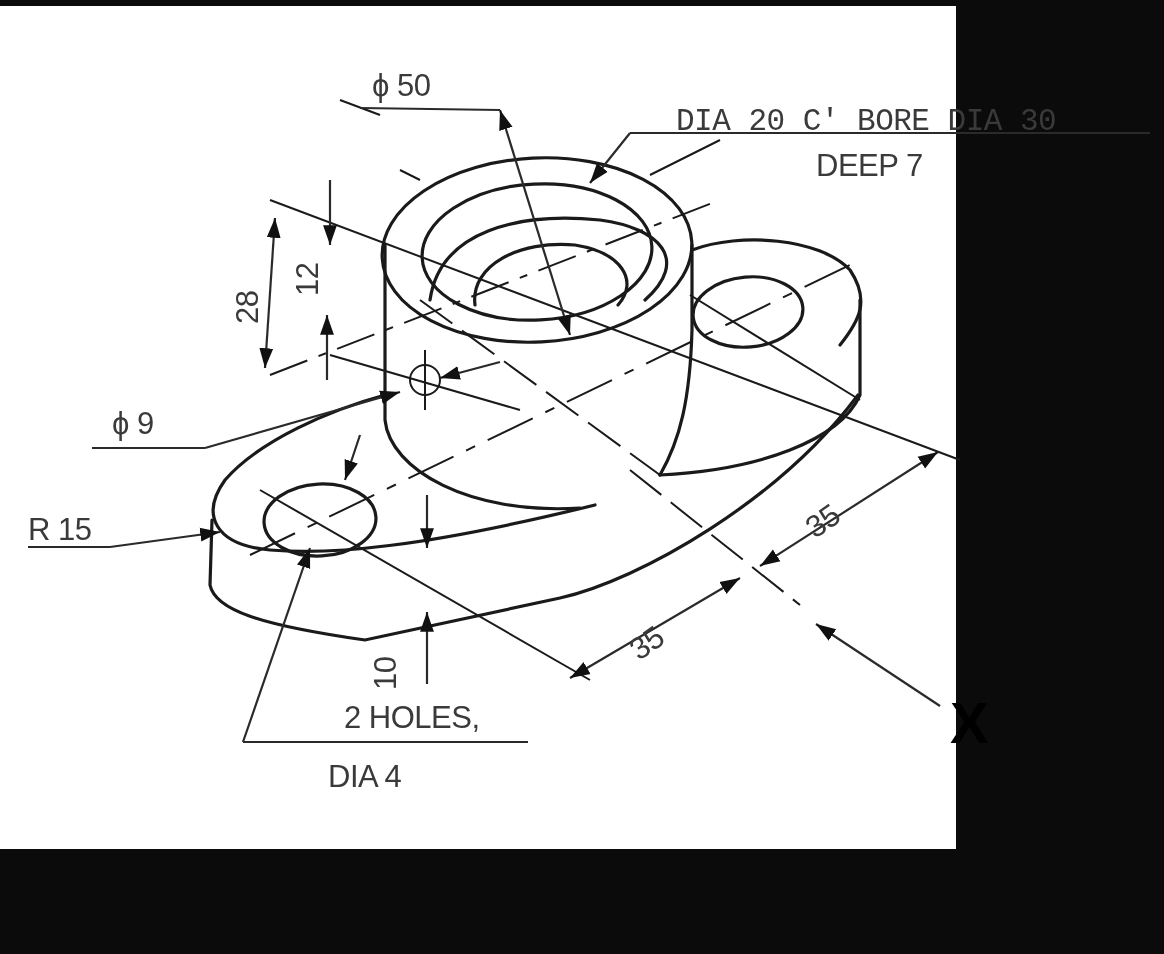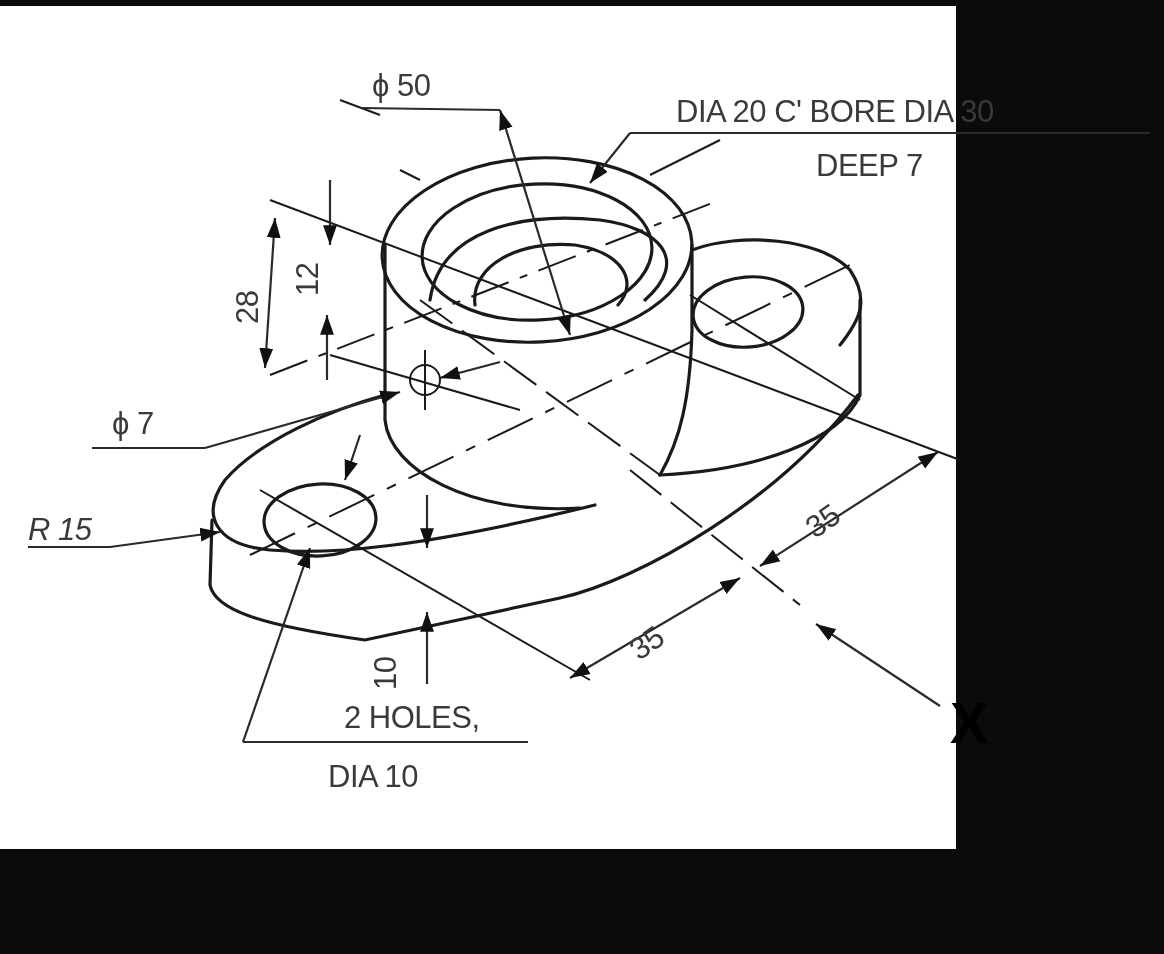--- a/index.html
+++ b/index.html
@@ -77,27 +77,27 @@
       <line x1="243" y1="742" x2="310" y2="548" marker-end="url(#arr)"></line>
       <line x1="427" y1="495" x2="427" y2="548" marker-end="url(#arr)"></line>
       <line x1="427" y1="684" x2="427" y2="612" marker-end="url(#arr)"></line>
       <line x1="570" y1="678" x2="740" y2="578" marker-start="url(#arr)" marker-end="url(#arr)"></line>
       <line x1="760" y1="566" x2="938" y2="452" marker-start="url(#arr)" marker-end="url(#arr)"></line>
       <line x1="940" y1="706" x2="816" y2="624" marker-end="url(#arr)"></line>
     </g>
   </svg>
 
   <div class="lbl" style="left:372px;top:64px;">ϕ 50</div>
-  <div class="lbl" style="left:676px;top:90px;">DIA 20 C' BORE DIA 30</div>
+  <div class="lbl" style="left:676px;top:100px;font-family:Liberation Mono, monospace;">DIA 20 C' BORE DIA 30</div>
   <div class="lbl" style="left:816px;top:144px;">DEEP 7</div>
   <div class="lbl lbl-rot" style="left:232px;top:318px;transform:rotate(-90deg);">28</div>
   <div class="lbl lbl-rot" style="left:292px;top:290px;transform:rotate(-90deg);">12</div>
-  <div class="lbl" style="left:112px;top:402px;">ϕ 7</div>
-  <div class="lbl" style="left:28px;top:508px;font-style:italic;">R 15</div>
+  <div class="lbl" style="left:112px;top:402px;">ϕ 9</div>
+  <div class="lbl" style="left:28px;top:508px;">R 15</div>
   <div class="lbl lbl-rot" style="left:370px;top:684px;transform:rotate(-90deg);">10</div>
   <div class="lbl" style="left:298px;top:696px;margin-left:46px;">2 HOLES,</div>
-  <div class="lbl" style="left:328px;top:755px;">DIA 10</div>
+  <div class="lbl" style="left:328px;top:755px;">DIA 4</div>
   <div class="lbl lbl-rot" style="left:624px;top:634px;transform:rotate(-35deg);">35</div>
   <div class="lbl lbl-rot" style="left:800px;top:512px;transform:rotate(-35deg);">35</div>
   <div class="view-x" style="left:950px;top:688px;">X</div>
 </div>
 
 <div class="bottom-bar"></div>
 
 </body></html>

